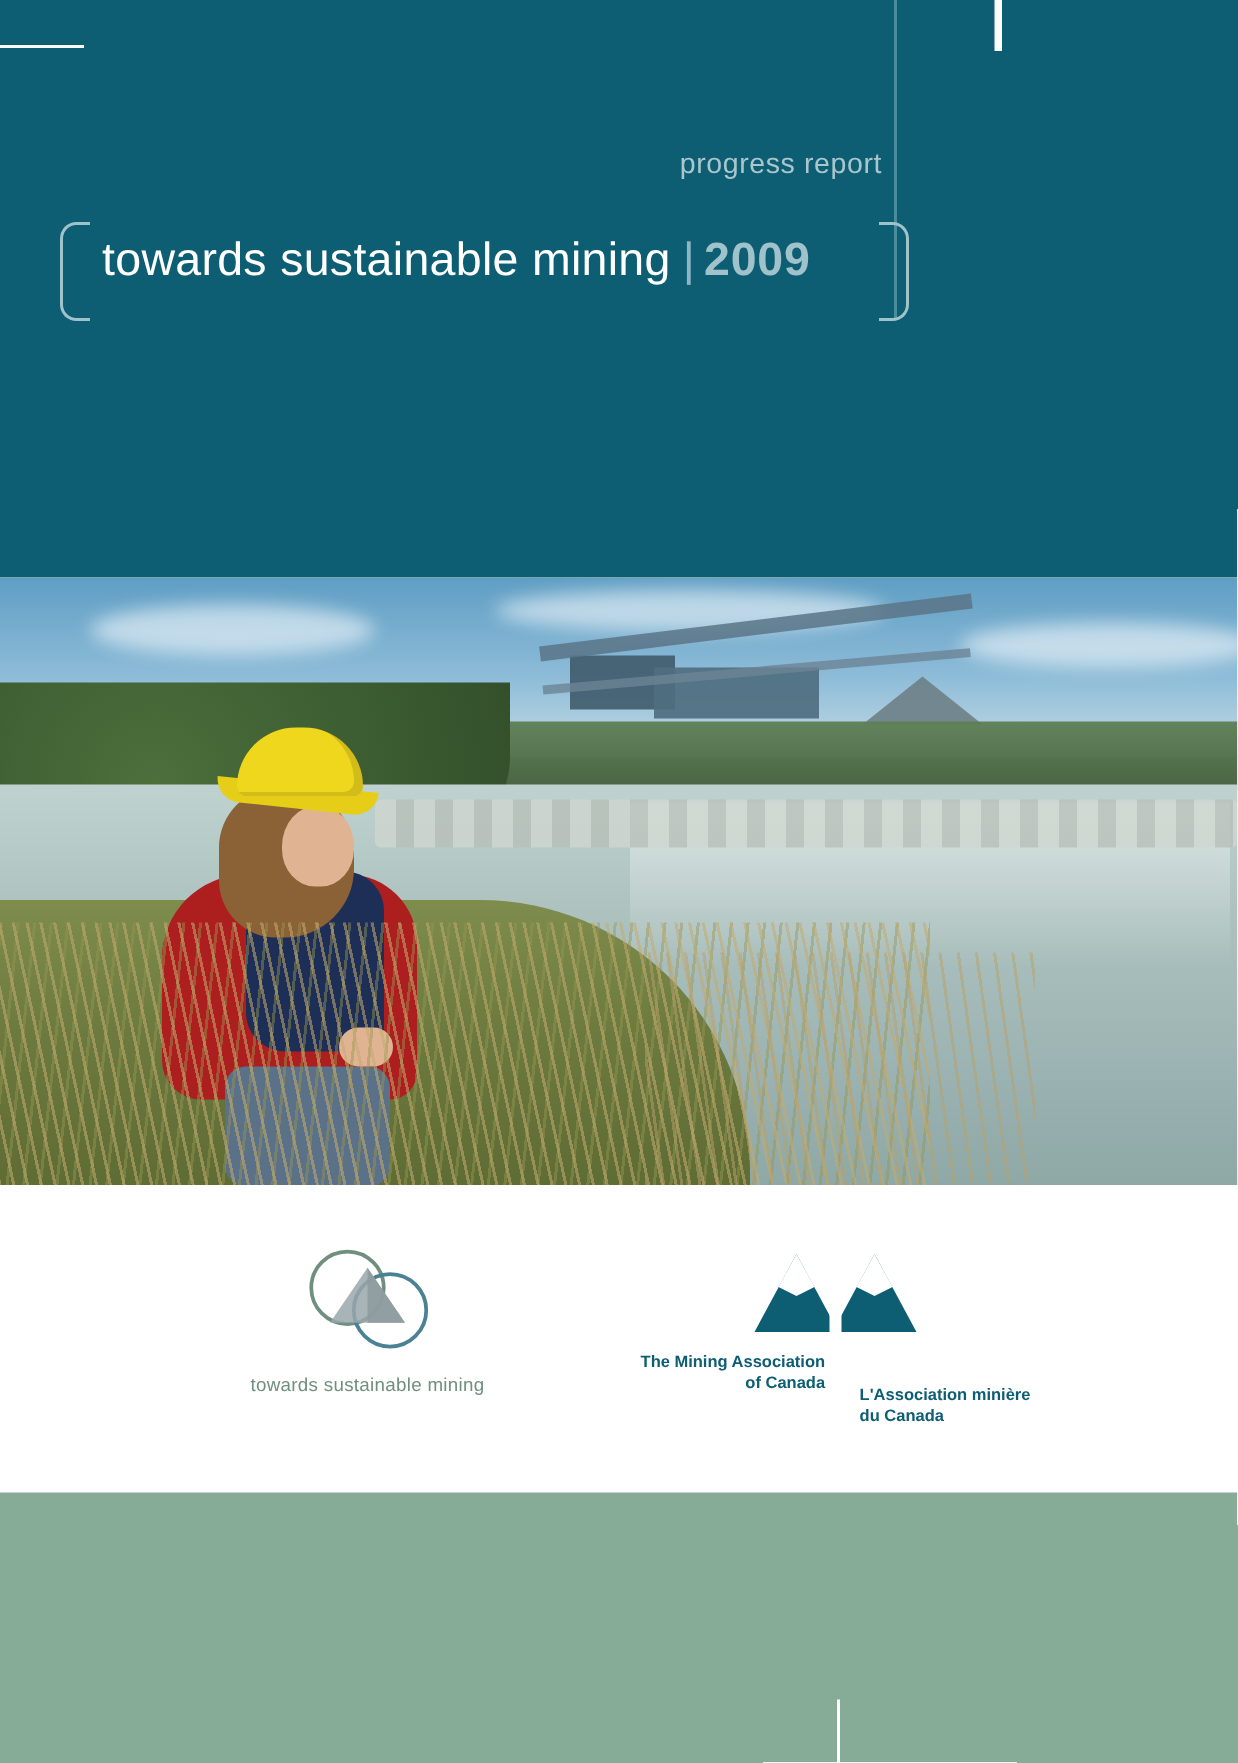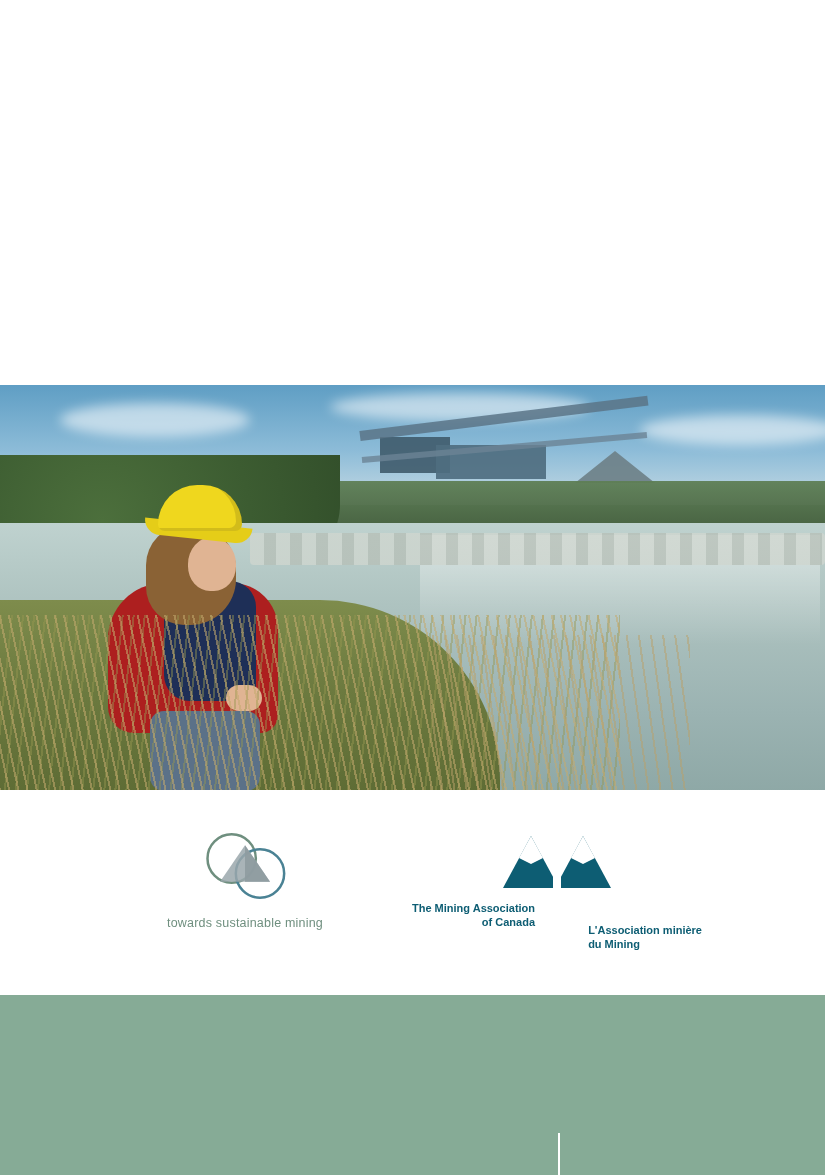--- a/index.html
+++ b/index.html
@@ -331,21 +331,21 @@
 
   .mac-logo {
     position: absolute;
     left: 412px;
     top: 40px;
     width: 290px;
   }
   .mac-mark { display: block; margin: 0 auto; }
   .mac-text-row {
     display: flex;
-    justify-content: space-between;
+    justify-content: center;
     gap: 23px;
     margin-top: 10px;
   }
   .mac-en, .mac-fr {
     font-size: 11px;
     font-weight: bold;
     color: #0d5d73;
     line-height: 1.25;
   }
   .mac-en { text-align: right; }
@@ -367,20 +367,37 @@
     width: 2px;
     height: 42px;
     background: #ffffff;
   }
 </style>
 </head>
 <body>
 
 <div class="page">
 
+  <div class="header-band">
+    <div class="rule-top-left"></div>
+    <div class="rule-vert-mid"></div>
+    <div class="rule-tick"></div>
+
+    <div class="title-block">
+      <div class="progress-report">progress report</div>
+    </div>
+
+    <div class="title-row">
+      <div class="bracket-left"></div>
+      <div class="bracket-right"></div>
+      <div class="title-main">
+        <span>towards sustainable mining</span><span class="title-divider">|</span><span class="title-year">2009</span>
+      </div>
+    </div>
+  </div>
 
   <div class="photo">
     <div class="sky"></div>
     <div class="cloud c1"></div>
     <div class="cloud c2"></div>
     <div class="cloud c3"></div>
 
     <div class="headframe">
       <div class="small-bldg"></div>
       <div class="plant-box"></div>
@@ -431,21 +448,21 @@
         <path d="M86 6 L98 28 L86 34 L74 28 Z" fill="#ffffff"></path>
         <rect x="56" y="30" width="8" height="28" fill="#ffffff"></rect>
       </svg>
       <div class="mac-text-row">
         <div class="mac-en">
           <div>The Mining Association</div>
           <div>of Canada</div>
         </div>
         <div class="mac-fr">
           <div>L'Association minière</div>
-          <div>du Mining</div>
+          <div>du Canada</div>
         </div>
       </div>
     </div>
 
   </div>
 
   <div class="footer-band"></div>
   <div class="footer-tick"></div>
 
 </div>

